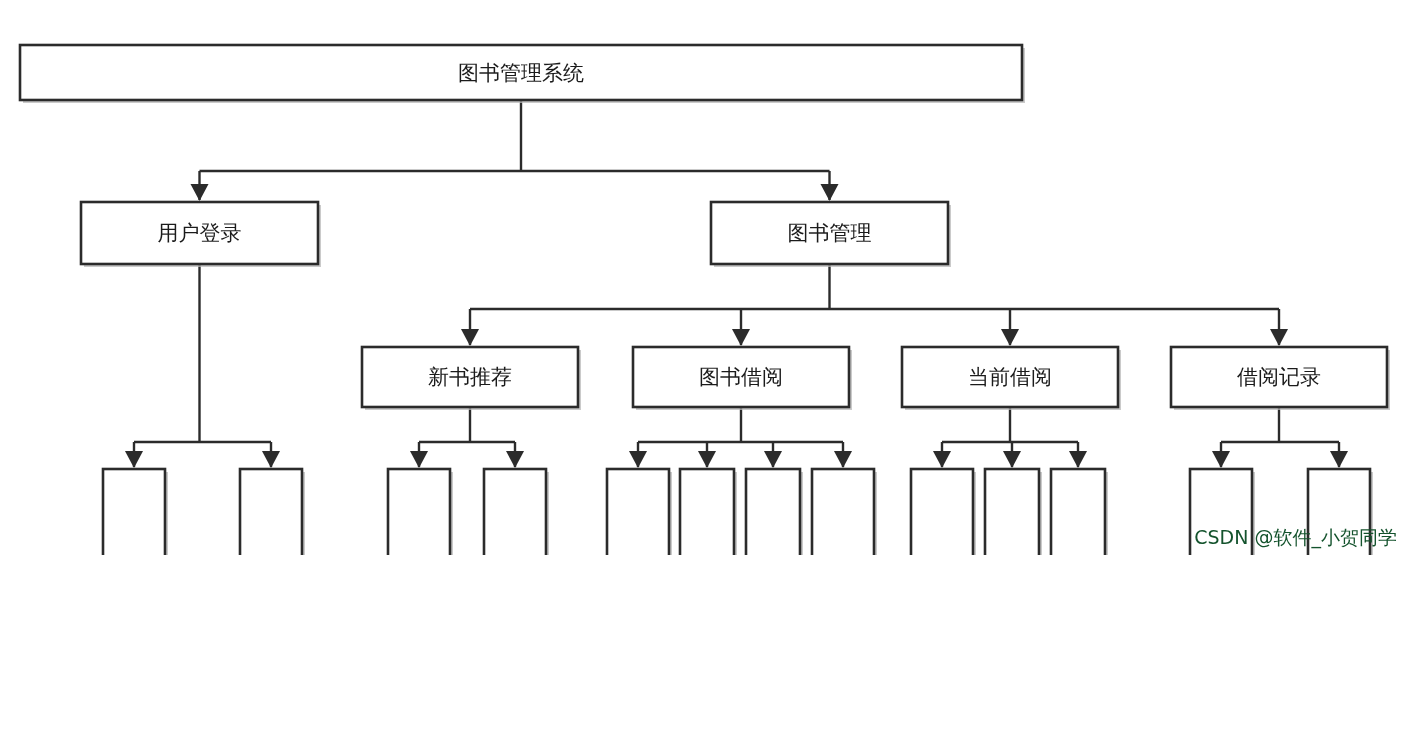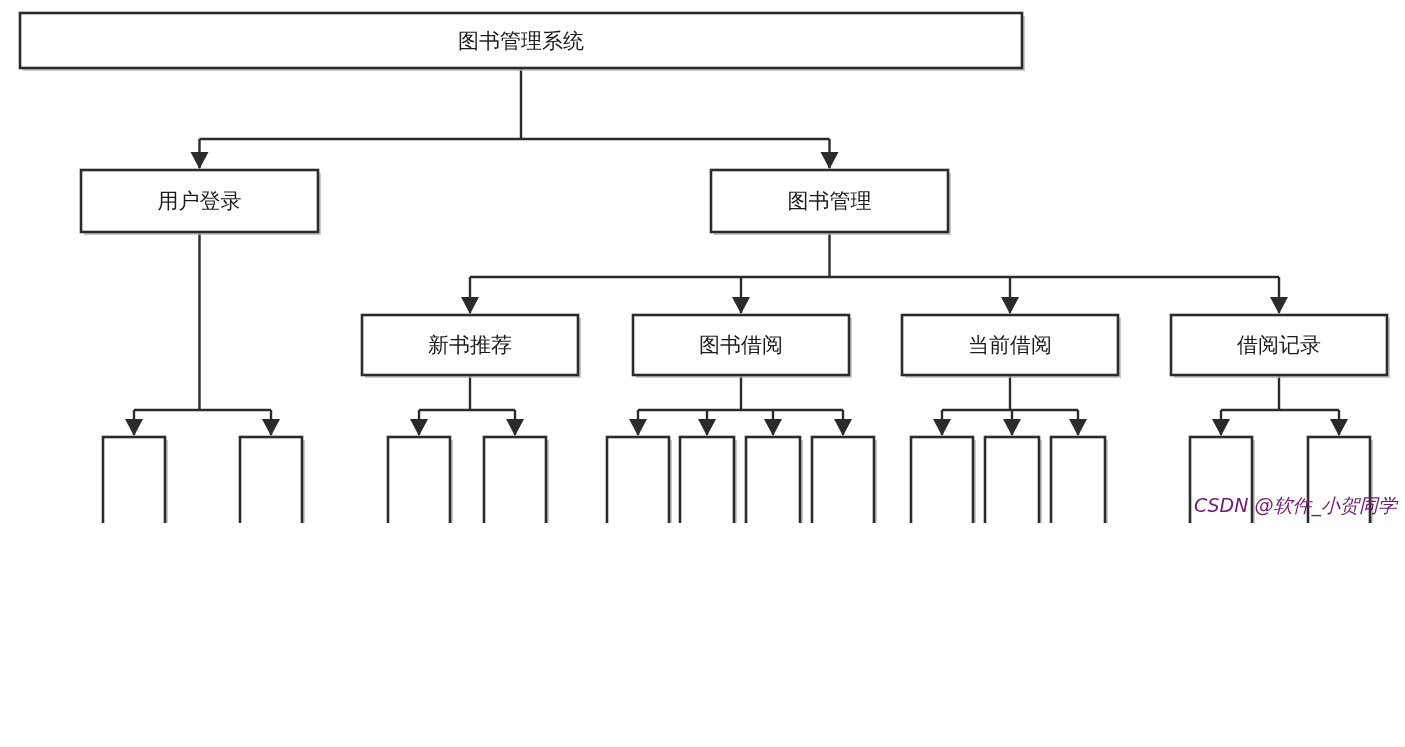--- a/index.html
+++ b/index.html
@@ -9,20 +9,21 @@
   }
   body {
     font-family: "DejaVu Sans", "Liberation Sans", sans-serif;
   }
   #diagram-root {
     position: relative;
     width: 1405px;
     height: 523px;
     background: #ffffff;
     overflow: hidden;
+    margin-top: 32px;
   }
   svg#tree-svg {
     position: absolute;
     left: 0;
     top: 0;
     width: 1405px;
     height: 747px;
   }
   .node-box {
     fill: #ffffff;
@@ -65,23 +66,22 @@
     justify-content: center;
     white-space: nowrap;
     pointer-events: none;
   }
   .watermark {
     position: absolute;
     right: 8px;
     bottom: 4px;
     font-family: "DejaVu Sans", "Liberation Sans", sans-serif;
     font-size: 19px;
-    color: #701a75;
+    color: #14532d;
     white-space: nowrap;
-    font-style: italic;
   }
 </style>
 </head>
 <body>
 
 <div id="diagram-root">
 
   <svg id="tree-svg" viewBox="0 0 1405 747">
     <g id="connector-layer">
         <path d="M 521 68 L 521 139" class="connector"></path>

